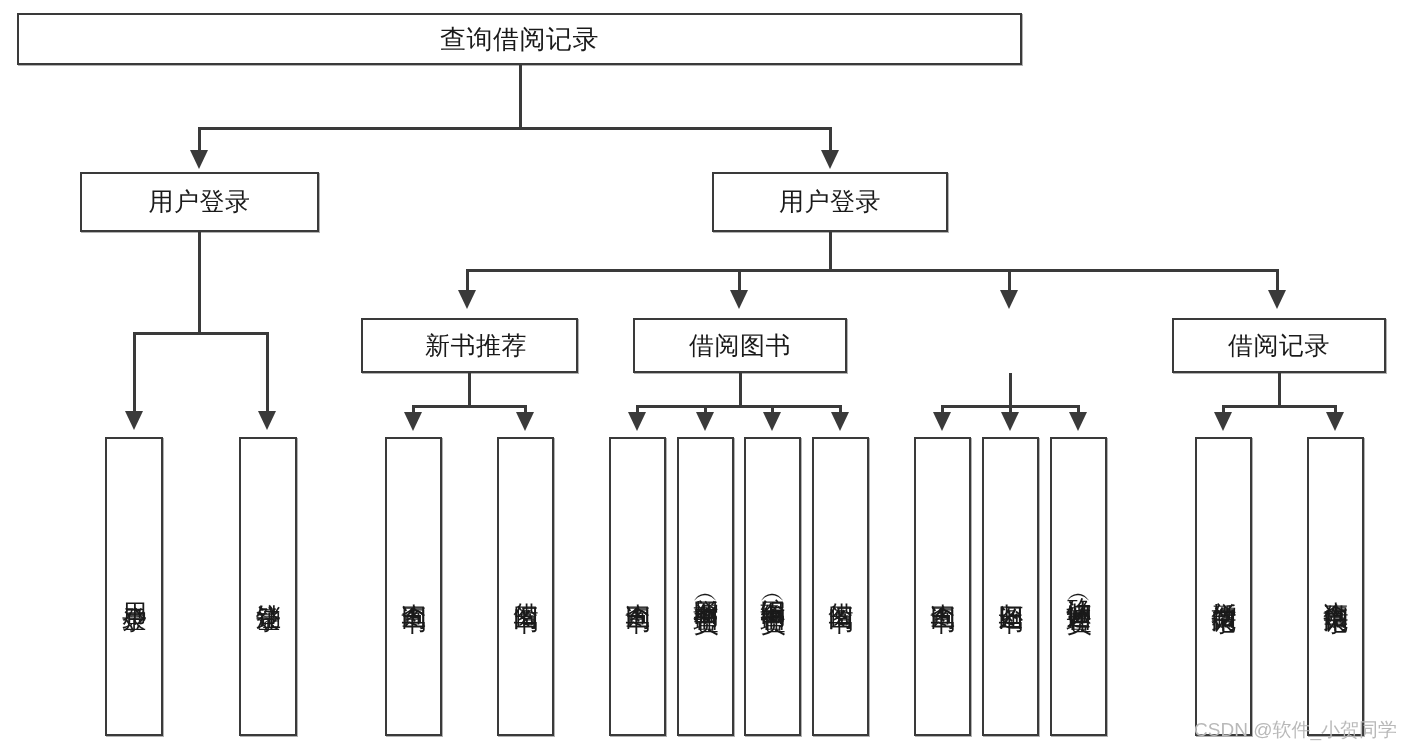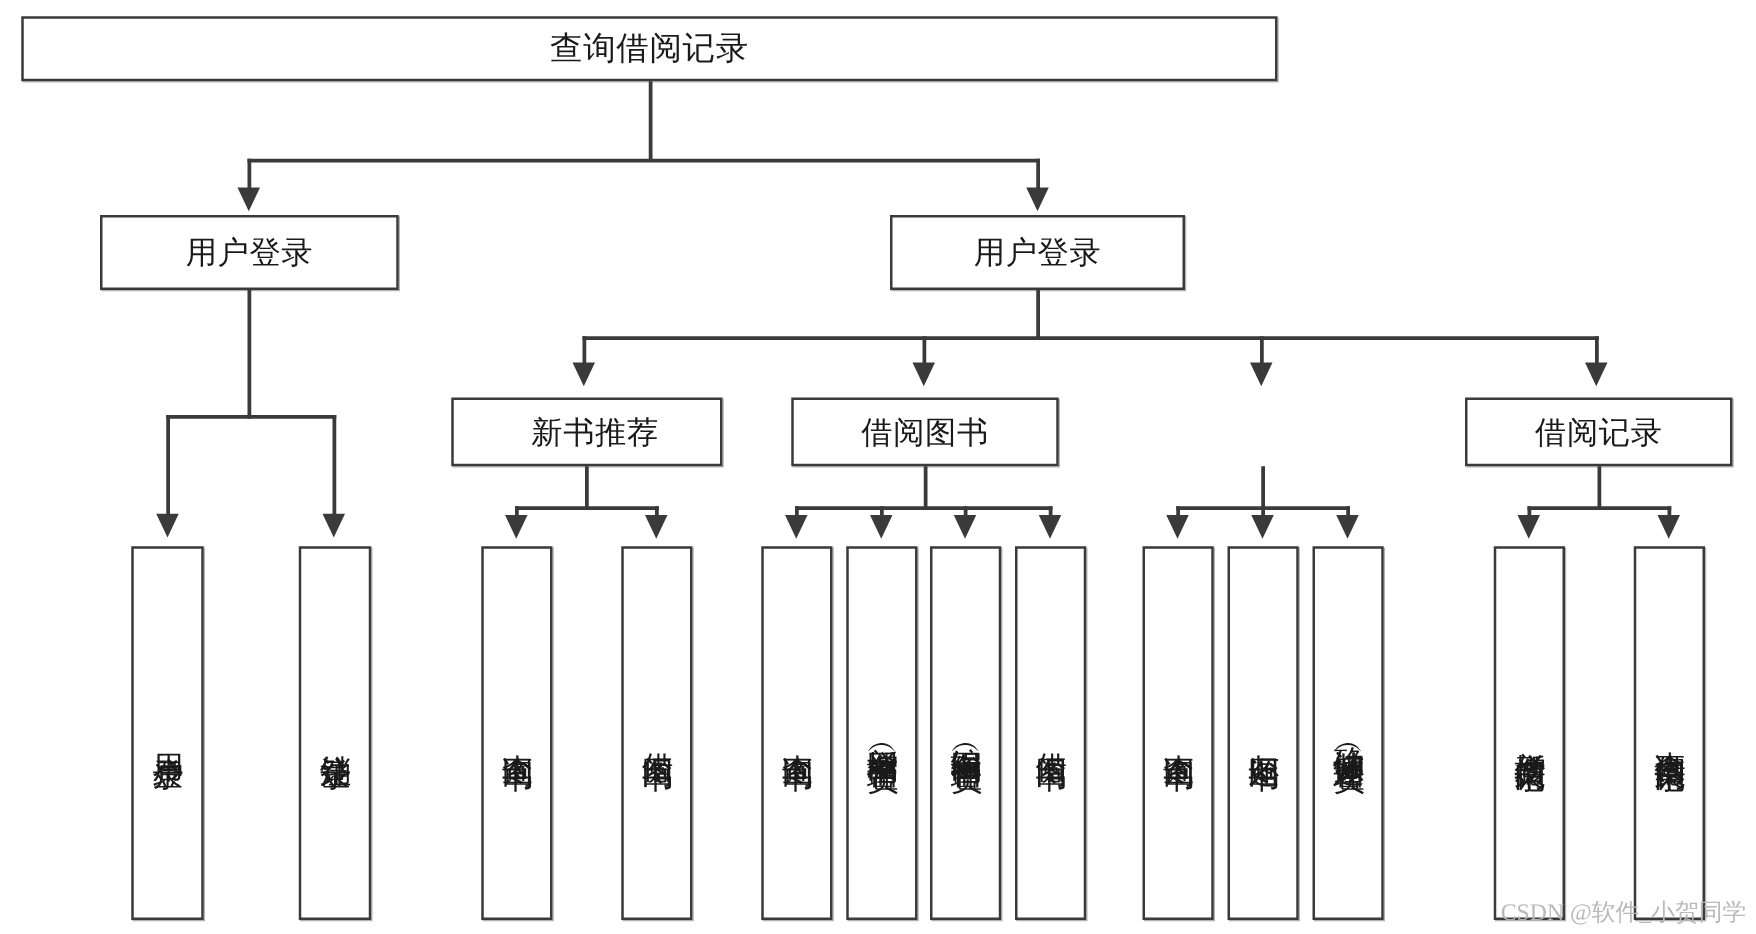--- a/index.html
+++ b/index.html
@@ -73,21 +73,21 @@
     border-right: 9px solid transparent;
     border-top: 19px solid #3a3a3a;
   }
   .watermark {
     position: absolute;
     right: 8px;
     bottom: 4px;
     font-size: 19px;
     color: #b9b9b9;
     white-space: nowrap;
-    font-family: Liberation Serif, serif;
+    font-family: Liberation Sans, sans-serif;
   }
 </style>
 </head>
 <body>
 
 <div id="canvas">
 
   <div class="node h root" style="left:17px; top:13px; width:1005px; height:52px;">
     <span class="label">查询借阅记录</span>
   </div>

